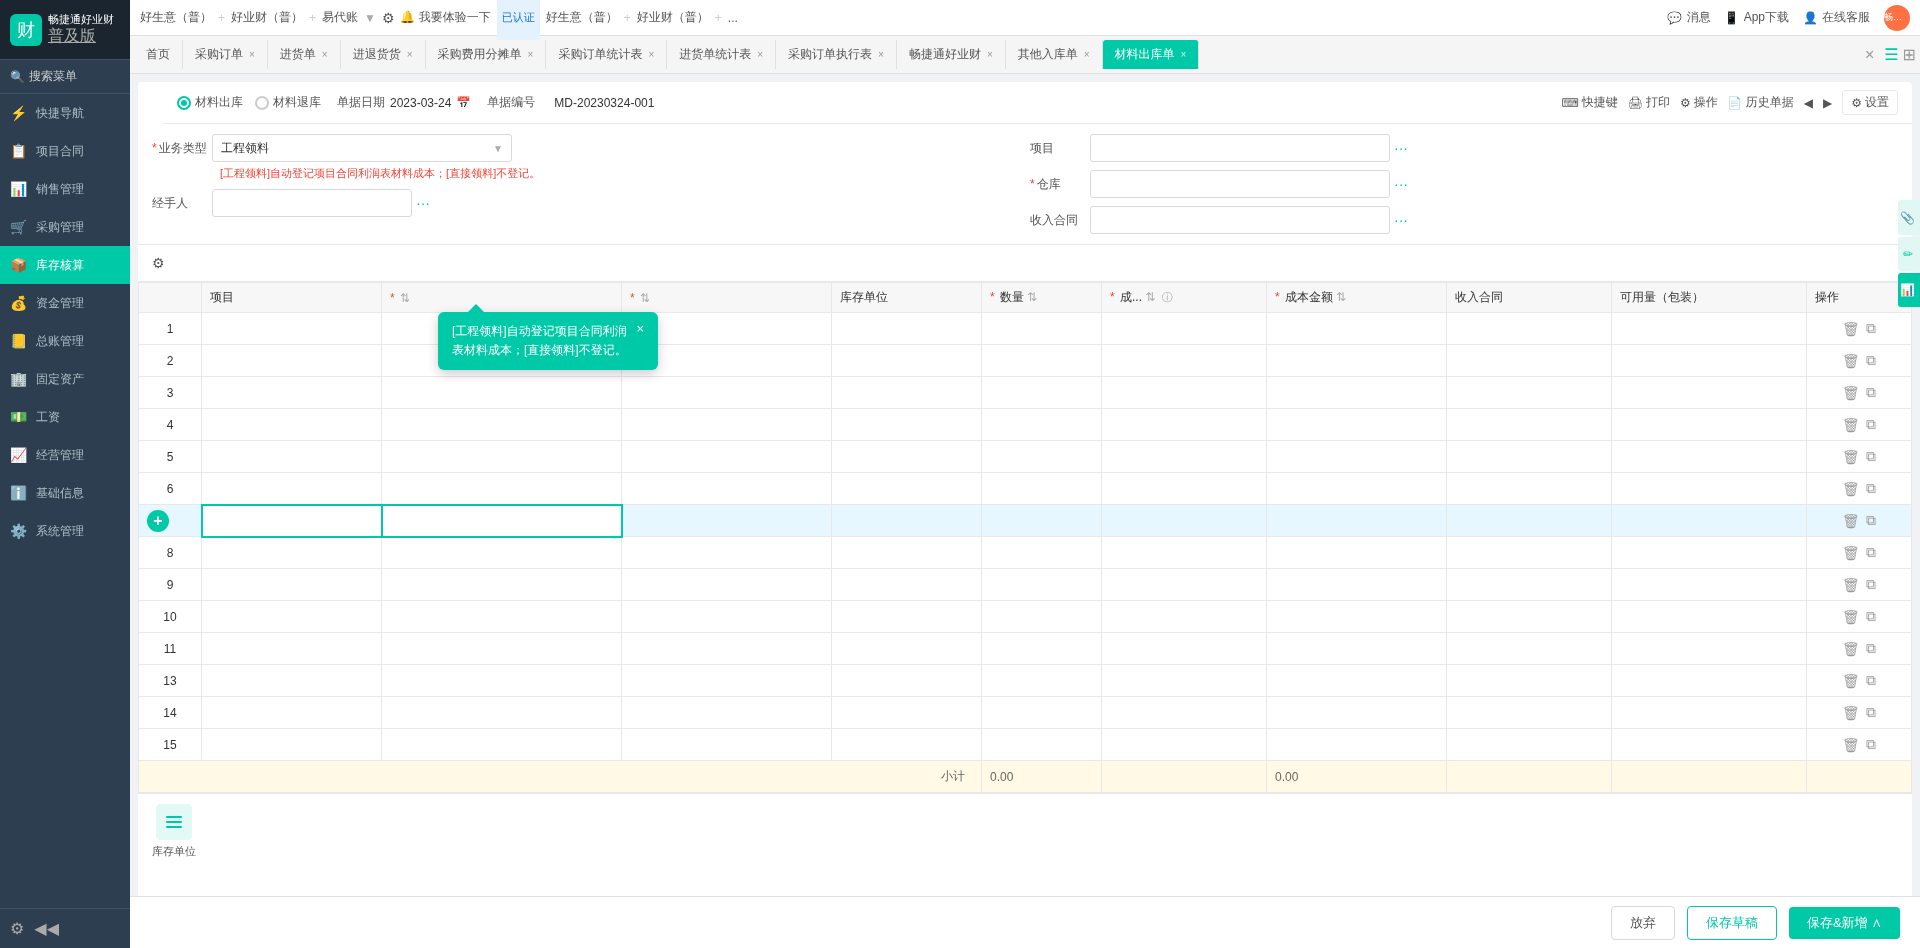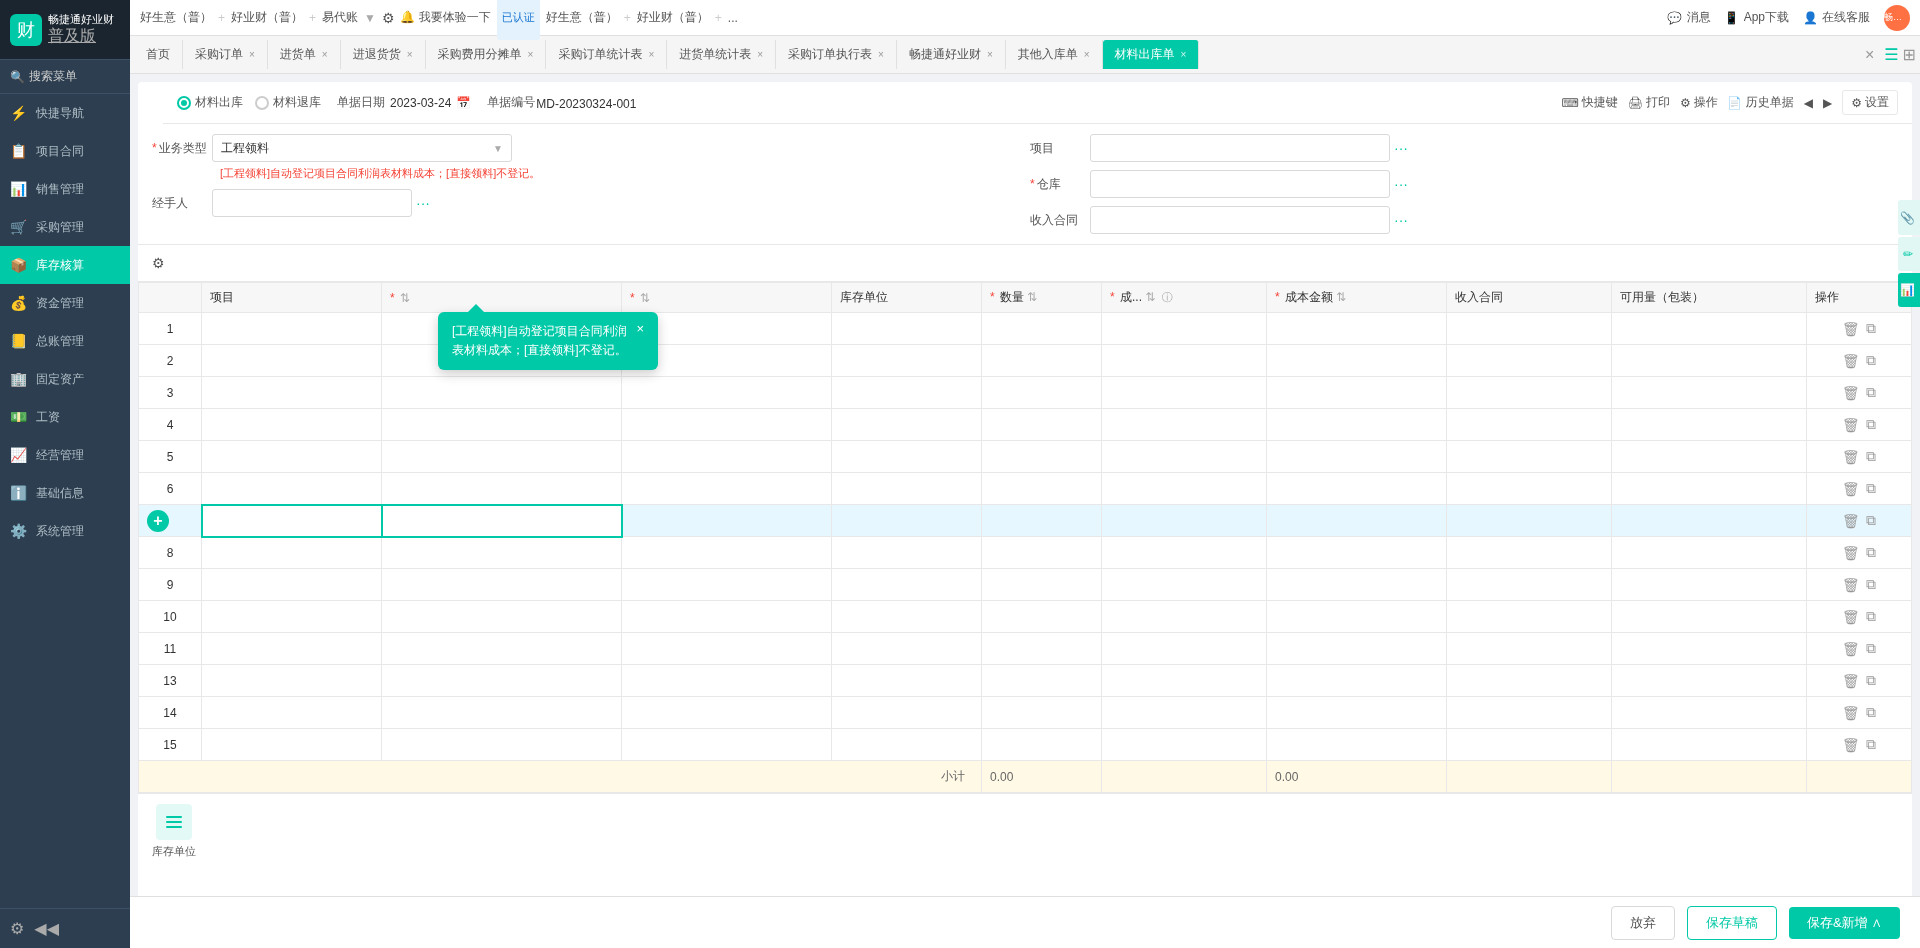--- a/index.html
+++ b/index.html
@@ -42,21 +42,21 @@
     .form-toolbar { display: flex; align-items: center; justify-content: space-between; padding: 8px 14px; border-bottom: 1px solid #e8e8e8; margin-left: 25px; }
     .form-toolbar-left { display: flex; align-items: center; gap: 16px; font-size: 12px; color: #555; }
     .form-toolbar-right { display: flex; align-items: center; gap: 10px; font-size: 12px; color: #555; }
     .form-toolbar-right span { cursor: pointer; display: flex; align-items: center; gap: 3px; }
     .radio-group { display: flex; align-items: center; gap: 12px; }
     .radio-item { display: flex; align-items: center; gap: 4px; cursor: pointer; }
     .radio-dot { width: 14px; height: 14px; border-radius: 50%; border: 2px solid #ccc; display: flex; align-items: center; justify-content: center; }
     .radio-dot.selected { border-color: #00c9a7; }
     .radio-dot.selected::after { content: ''; width: 6px; height: 6px; border-radius: 50%; background: #00c9a7; display: block; }
     .date-field { display: flex; align-items: center; gap: 5px; }
-    .serial-field { display: flex; align-items: flex-end; gap: 1px; color: #555; }
+    .serial-field { display: flex; align-items: center; gap: 19px; color: #555; }
     .form-row { display: flex; align-items: center; gap: 0; }
     .form-label { color: #555; font-size: 12px; white-space: nowrap; min-width: 60px; }
     .form-label.required::before { content: '*'; color: #f44336; margin-right: 2px; }
     .form-input { flex: 1; border: 1px solid #d9d9d9; border-radius: 3px; padding: 4px 8px; font-size: 12px; height: 28px; outline: none; color: #333; }
     .form-select { flex: 1; border: 1px solid #d9d9d9; border-radius: 3px; padding: 4px 8px; font-size: 12px; height: 28px; outline: none; display: flex; align-items: center; justify-content: space-between; cursor: pointer; background: #fff; }
     .form-select-text { color: #333; }
     .form-select-arrow { color: #aaa; font-size: 10px; }
     .dots-btn { color: #00c9a7; cursor: pointer; font-size: 14px; padding: 0 4px; }
 
     

